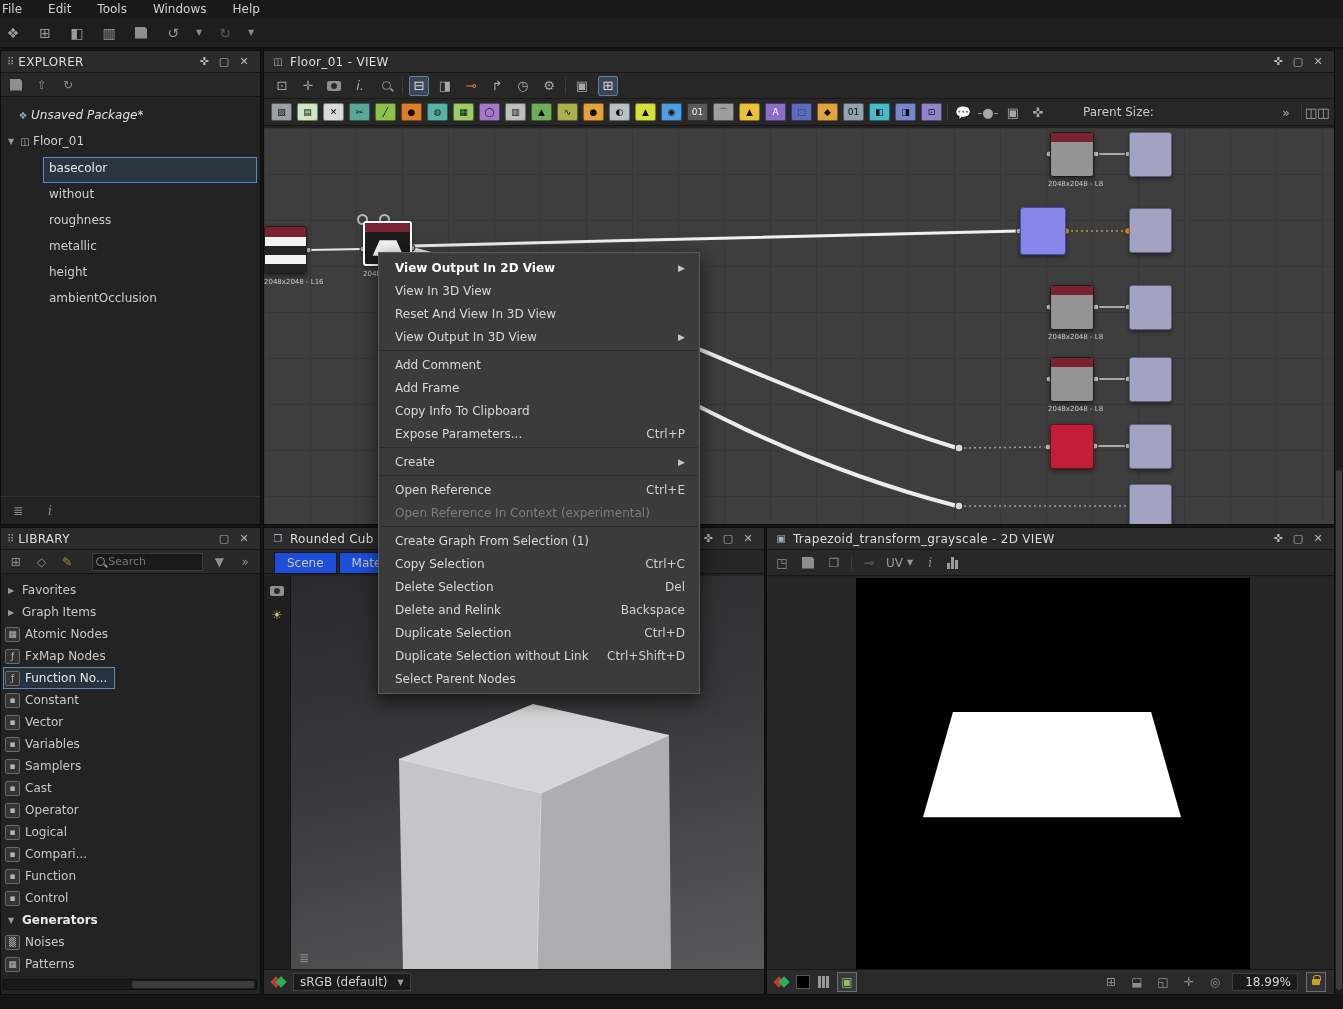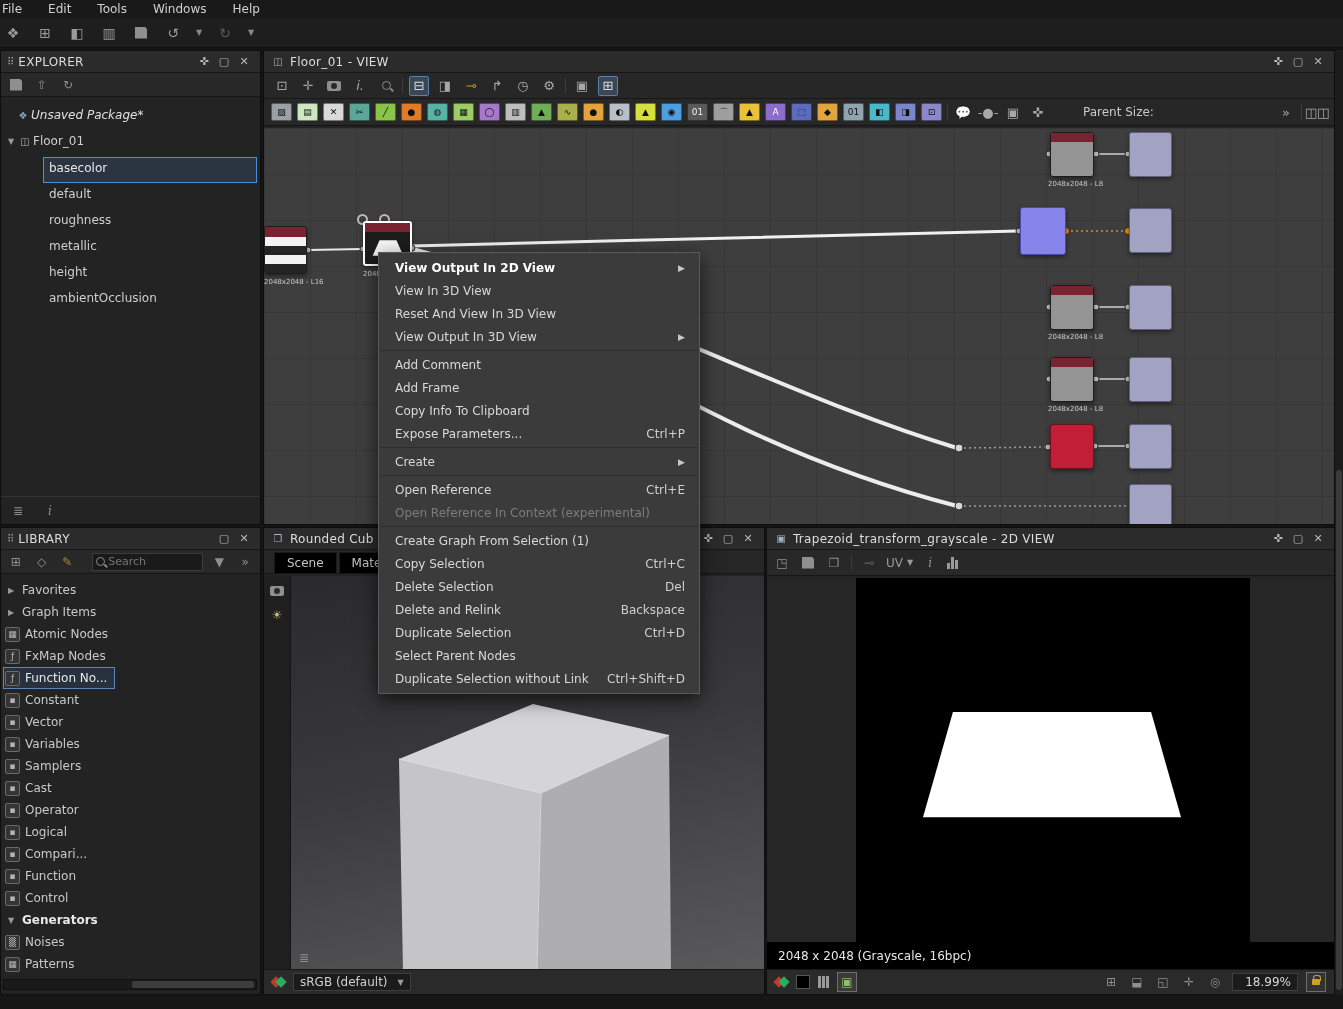--- a/index.html
+++ b/index.html
@@ -64,21 +64,21 @@
   .cmenu { left:378px; top:252px; width:322px; background:#3b3b3b; border:1px solid #5a5a5a; box-shadow:0 6px 18px rgba(0,0,0,0.65); z-index:60; padding:3px 0; }
   .cm-item { height:23px; display:flex; align-items:center; padding:0 14px 0 16px; color:#d8d8d8; }
   .cm-item .sc { margin-left:auto; color:#cfcfcf; }
   .cm-item .arrow { margin-left:auto; font-size:9px; color:#c8c8c8; }
   .cm-item.bold { font-weight:bold; color:#ffffff; }
   .cm-item.disabled { color:#7d7d7d; }
   .cm-sep { height:1px; background:#2d2d2d; margin:2px 1px; }
 
   
   .tabs { height:24px; background:#262626; display:flex; align-items:flex-end; gap:2px; padding-left:10px; border-bottom:1px solid #161616; }
-  .tab { padding:3px 12px; color:#c5c5c5; background:#000000; border:1px solid #1a1a1a; border-bottom:0; }
+  .tab { padding:3px 12px; color:#c5c5c5; background:#1d4ed8; border:1px solid #1a1a1a; border-bottom:0; }
   .viewport3d { position:absolute; left:27px; right:0; top:48px; bottom:25px; background:linear-gradient(168deg,#2a2a2c 0%,#39393b 45%,#5a5a5c 100%); overflow:hidden; }
   .strip3d { position:absolute; left:0; top:48px; bottom:25px; width:27px; background:#1f1f1f; border-right:1px solid #141414; }
   .bbar { position:absolute; left:0; right:0; bottom:0; height:25px; background:#2a2a2a; border-top:1px solid #161616; display:flex; align-items:center; gap:8px; padding:0 8px; }
   .fake-select { background:#1b1b1b; border:1px solid #3e3e3e; height:18px; min-width:112px; display:flex; align-items:center; padding:0 6px; gap:10px; color:#cfcfcf; }
   .fake-select .dd { margin-left:auto; font-size:8px; color:#9a9a9a; }
 
   
   .canvas2d { position:absolute; left:0; right:0; top:50px; bottom:25px; background:#262626; overflow:hidden; }
   .img2d { position:absolute; left:89px; top:0; width:394px; height:393px; background:#000; }
   .trap { position:absolute; left:0; top:0; width:100%; height:100%; background:#ffffff;
@@ -150,21 +150,21 @@
       <div class="tree-row" style="top:32px;">
         <span class="chev" style="margin-left:4px;">▼</span>
         <span class="ticon">◫</span>
         <span>Floor_01</span>
       </div>
       <div class="tree-row" style="top:60px;height:26px;">
         <span class="sel-box"></span>
         <span class="out-label" style="color:#e8e8e8;">basecolor</span>
       </div>
       <div class="tree-row" style="top:86px;height:26px;">
-        <span class="out-label">default</span>
+        <span class="out-label">without</span>
       </div>
       <div class="tree-row" style="top:112px;height:26px;">
         <span class="out-label">roughness</span>
       </div>
       <div class="tree-row" style="top:138px;height:26px;">
         <span class="out-label">metallic</span>
       </div>
       <div class="tree-row" style="top:164px;height:26px;">
         <span class="out-label">height</span>
       </div>
@@ -495,23 +495,20 @@
       <span class="bars">
           <i style="height:6px;"></i>
           <i style="height:12px;"></i>
           <i style="height:9px;"></i>
         </span>
     </div>
     <div class="canvas2d">
       <div class="img2d">
         <div class="trap"></div>
       </div>
-      <div class="infobar2d">
-        <span>2048 x 2048 (Grayscale, 16bpc)</span>
-      </div>
     </div>
     <div class="bbar">
       <span style="display:inline-flex;">
         <i style="width:8px;height:8px;background:#c0392b;transform:rotate(45deg);display:inline-block;"></i>
         <i style="width:8px;height:8px;background:#27ae60;transform:rotate(45deg);display:inline-block;margin-left:-3px;"></i>
       </span>
       <span style="width:14px;height:14px;background:#000;border:1px solid #555;display:inline-block;"></span>
       <span class="bars">
           <i style="height:12px;"></i>
           <i style="height:12px;"></i>
@@ -589,26 +586,26 @@
     </div>
     <div class="cm-item">
       <span>Delete and Relink</span>
       <span class="sc">Backspace</span>
     </div>
     <div class="cm-item">
       <span>Duplicate Selection</span>
       <span class="sc">Ctrl+D</span>
     </div>
     <div class="cm-item">
-      <span>Select Parent Nodes</span>
-    </div>
-    <div class="cm-item">
       <span>Duplicate Selection without Link</span>
       <span class="sc">Ctrl+Shift+D</span>
     </div>
+    <div class="cm-item">
+      <span>Select Parent Nodes</span>
+    </div>
   </div>
 
   <div class="abs vscroll">
     <span class="vthumb"></span>
   </div>
   <div class="abs bottom-strip"></div>
 
 </div>
 
 </body></html>

